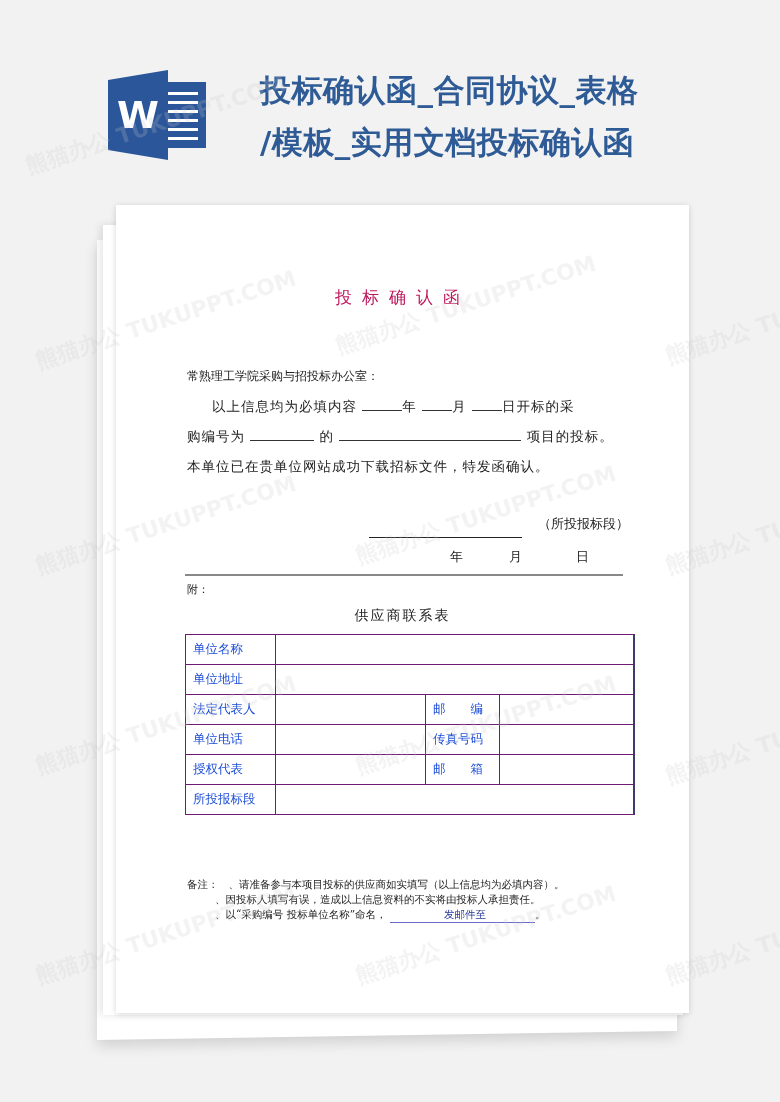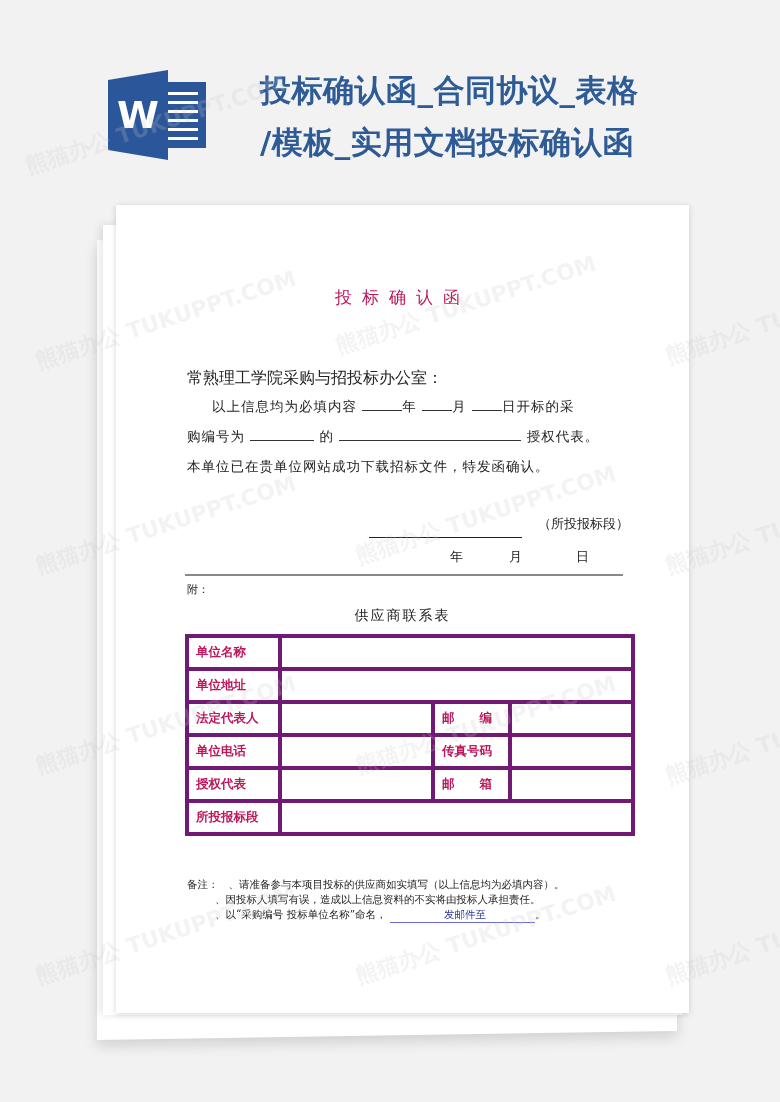--- a/index.html
+++ b/index.html
@@ -18,36 +18,36 @@
 
   .sheet-back { position:absolute; left:97px; top:240px; width:580px; height:800px; background:#fff;
     box-shadow:0 6px 14px rgba(0,0,0,0.14); transform:skewY(-0.9deg); transform-origin:left bottom; }
   .sheet-back-2 { position:absolute; left:103px; top:225px; width:580px; height:790px; background:#fff;
     box-shadow:-3px 0 8px rgba(0,0,0,0.10); }
   .paper { position:absolute; left:116px; top:205px; width:573px; height:808px; background:#fff;
     box-shadow:0 1px 6px rgba(0,0,0,0.16); }
 
   .doc-title { position:absolute; left:0; width:100%; top:81px; text-align:center; font-size:17px;
     letter-spacing:10px; color:#be185d; }
-  .addressee { position:absolute; left:71px; top:163px; font-size:16px; }
+  .addressee { position:absolute; left:71px; top:163px; font-size:12px; }
   .para { position:absolute; left:71px; font-size:13.5px; white-space:nowrap; letter-spacing:1px; }
   .para.p1 { top:193px; left:96px; }
   .para.p2 { top:223px; }
   .para.p3 { top:253px; }
   .blank { display:inline-block; border-bottom:1px solid #333; vertical-align:baseline; height:12px; }
 
   .sign-line { position:absolute; left:253px; top:332px; width:153px; border-top:1.5px solid #222; }
   .seal { position:absolute; left:422px; top:310px; font-size:13px; }
   .date-row { position:absolute; top:343px; font-size:13px; }
   .hr { position:absolute; left:69px; top:369px; width:438px; border-top:2px solid #888; }
   .attach { position:absolute; left:71px; top:377px; font-size:11px; }
   .table-title { position:absolute; left:0; width:100%; top:402px; text-align:center; font-size:14px; letter-spacing:2px; }
 
   table.supplier { position:absolute; left:69px; top:429px; width:450px; border-collapse:collapse; }
-  table.supplier td { border:4px solid #701a75; height:29px; font-size:12.5px; padding:0 0 0 7px; color:#be185d;font-weight:bold; }
+  table.supplier td { border:1px solid #701a75; height:29px; font-size:12.5px; padding:0 0 0 7px; color:#1d4ed8; }
   table.supplier td.lbl { width:82px; }
   table.supplier td.val-mid { width:142px; }
   table.supplier td.lbl2 { width:66px; }
   table.supplier { border-right:2px solid #3b3b6e; }
 
   .notes { position:absolute; left:71px; top:672px; font-size:10.5px; line-height:15px; color:#222; }
   .notes .n2 { padding-left:28px; }
   .notes .n3 { padding-left:28px; }
   .mail-link { display:inline-block; width:140px; border-bottom:1px solid #6a6acb; color:#2a3a9a; padding-left:5px;text-align:center; }
 
@@ -86,21 +86,21 @@
     <span>以上信息均为必填内容</span>
     <span class="blank" style="width:40px"></span><span>年</span>
     <span class="blank" style="width:30px"></span><span>月</span>
     <span class="blank" style="width:30px"></span><span>日开标的采</span>
   </div>
   <div class="para p2">
     <span>购编号为</span>
     <span class="blank" style="width:64px"></span>
     <span>的</span>
     <span class="blank" style="width:182px"></span>
-    <span>授权代表。</span>
+    <span>项目的投标。</span>
   </div>
   <div class="para p3">本单位已在贵单位网站成功下载招标文件，特发函确认。</div>
 
   <div class="sign-line"></div>
   <div class="seal">（所投报标段）</div>
   <div class="date-row" style="left:334px">年</div>
   <div class="date-row" style="left:393px">月</div>
   <div class="date-row" style="left:460px">日</div>
 
   <div class="hr"></div>

